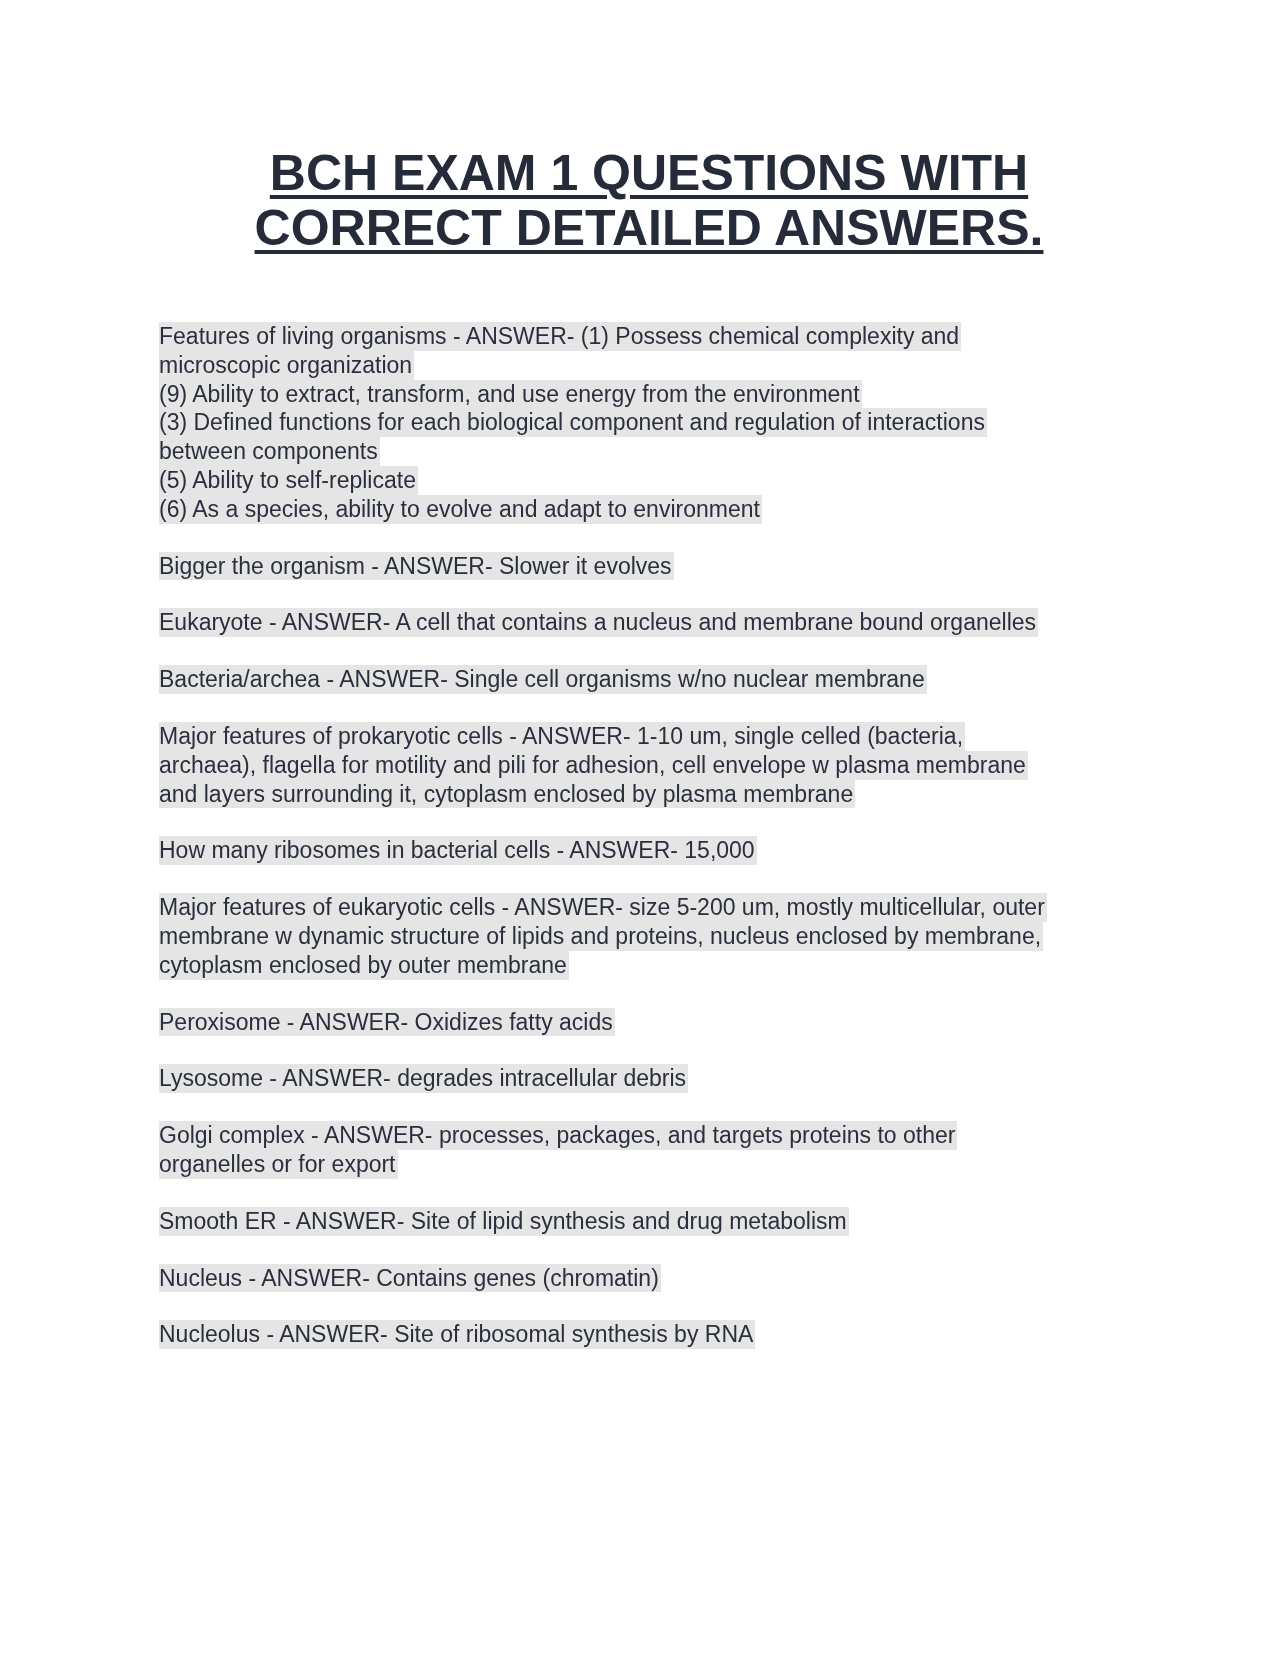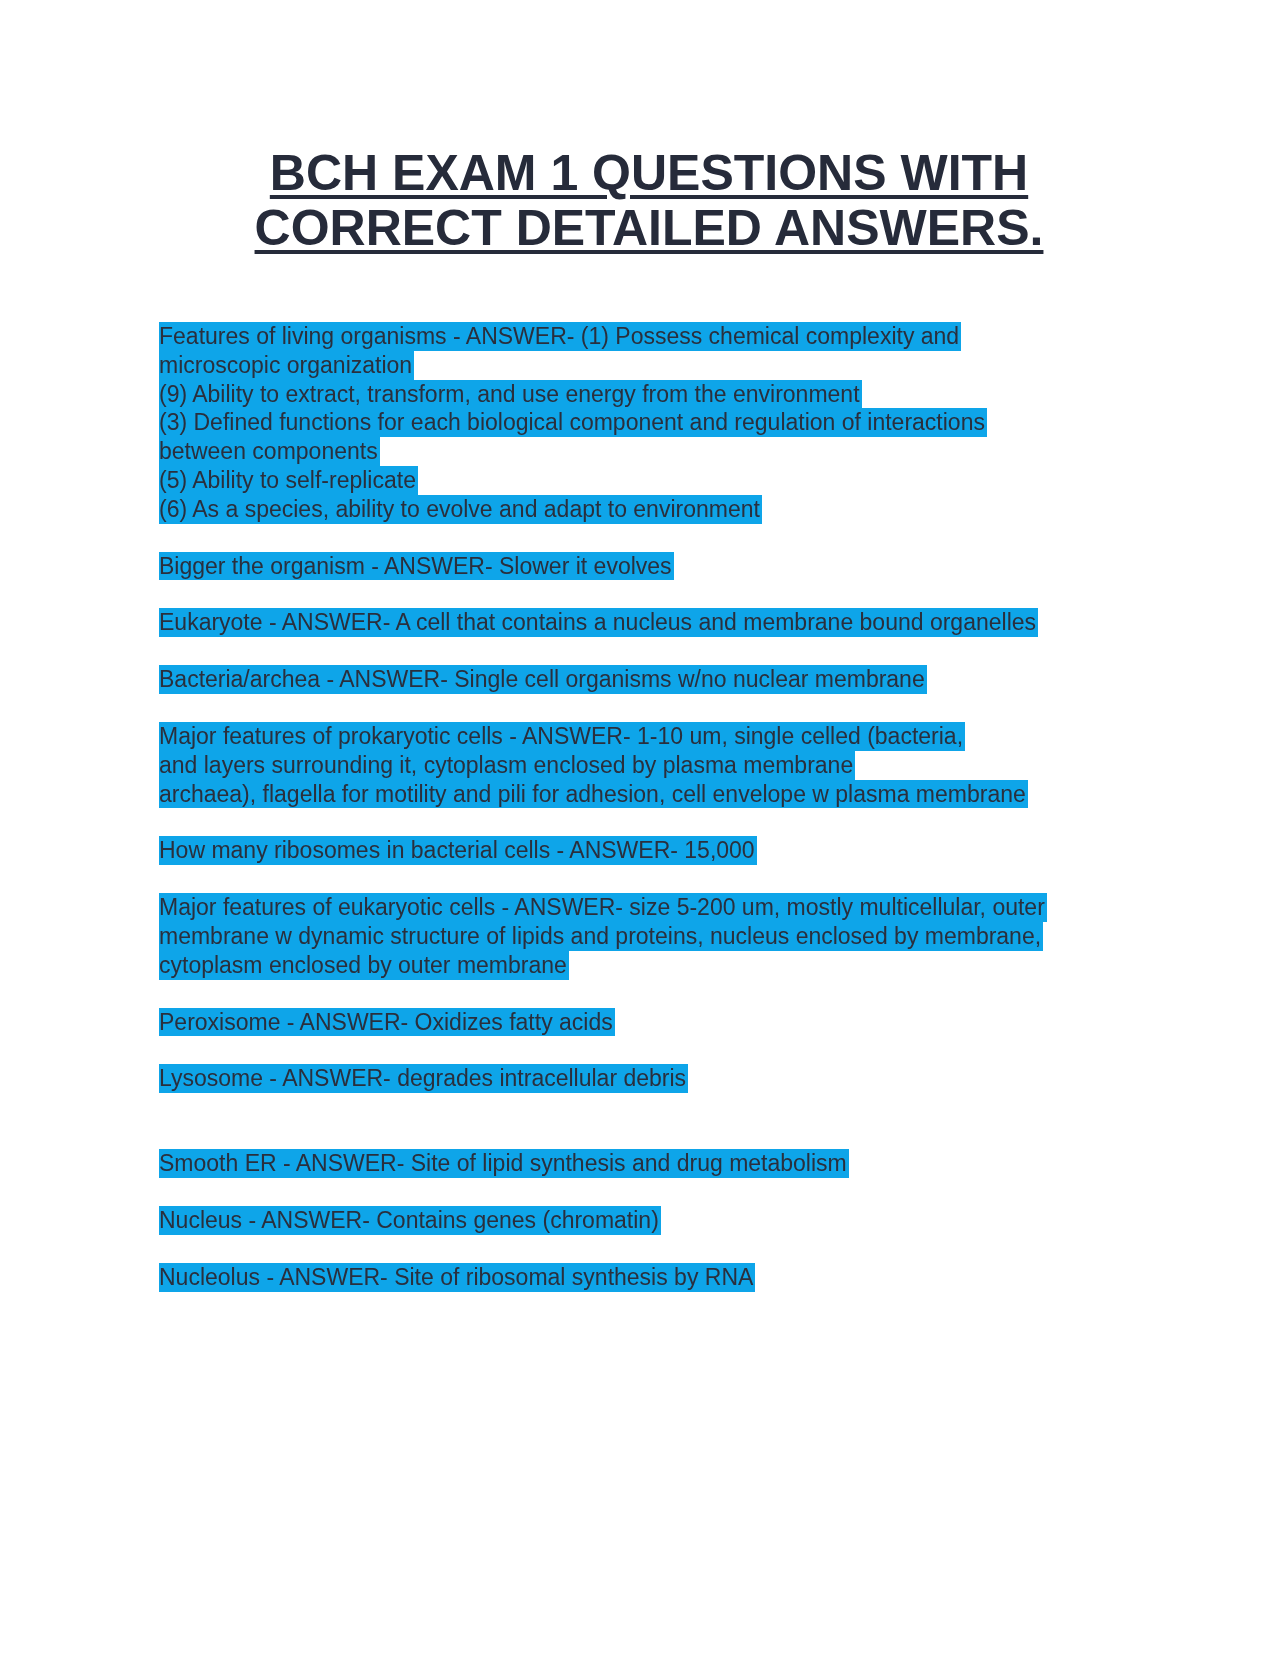--- a/index.html
+++ b/index.html
@@ -49,21 +49,21 @@
     }
     .qa {
       font-size: 23px;
       line-height: 28.8px;
       color: #2a2f3d;
       margin: 0;
     }
     .qa .line {
       display: block;
       width: fit-content;
-      background: #0ea5e9;
+      background: #e5e5e5;
       white-space: nowrap;
       padding-right: 2px;
       text-align: right;
     }
     .gap {
       height: 28px;
     }
   </style>
 </head>
 <body>
@@ -97,22 +97,22 @@
     </div>
     <div class="gap"></div>
 
     <div class="qa">
       <span class="line">Bacteria/archea - ANSWER- Single cell organisms w/no nuclear membrane</span>
     </div>
     <div class="gap"></div>
 
     <div class="qa">
       <span class="line">Major features of prokaryotic cells - ANSWER- 1-10 um, single celled (bacteria,</span>
+      <span class="line">archaea), flagella for motility and pili for adhesion, cell envelope w plasma membrane</span>
       <span class="line">and layers surrounding it, cytoplasm enclosed by plasma membrane</span>
-      <span class="line">archaea), flagella for motility and pili for adhesion, cell envelope w plasma membrane</span>
     </div>
     <div class="gap"></div>
 
     <div class="qa">
       <span class="line">How many ribosomes in bacterial cells - ANSWER- 15,000</span>
     </div>
     <div class="gap"></div>
 
     <div class="qa">
       <span class="line">Major features of eukaryotic cells - ANSWER- size 5-200 um, mostly multicellular, outer</span>
@@ -124,20 +124,24 @@
     <div class="qa">
       <span class="line">Peroxisome - ANSWER- Oxidizes fatty acids</span>
     </div>
     <div class="gap"></div>
 
     <div class="qa">
       <span class="line">Lysosome - ANSWER- degrades intracellular debris</span>
     </div>
     <div class="gap"></div>
 
+    <div class="qa">
+      <span class="line">Golgi complex - ANSWER- processes, packages, and targets proteins to other</span>
+      <span class="line">organelles or for export</span>
+    </div>
     <div class="gap"></div>
 
     <div class="qa">
       <span class="line">Smooth ER - ANSWER- Site of lipid synthesis and drug metabolism</span>
     </div>
     <div class="gap"></div>
 
     <div class="qa">
       <span class="line">Nucleus - ANSWER- Contains genes (chromatin)</span>
     </div>

